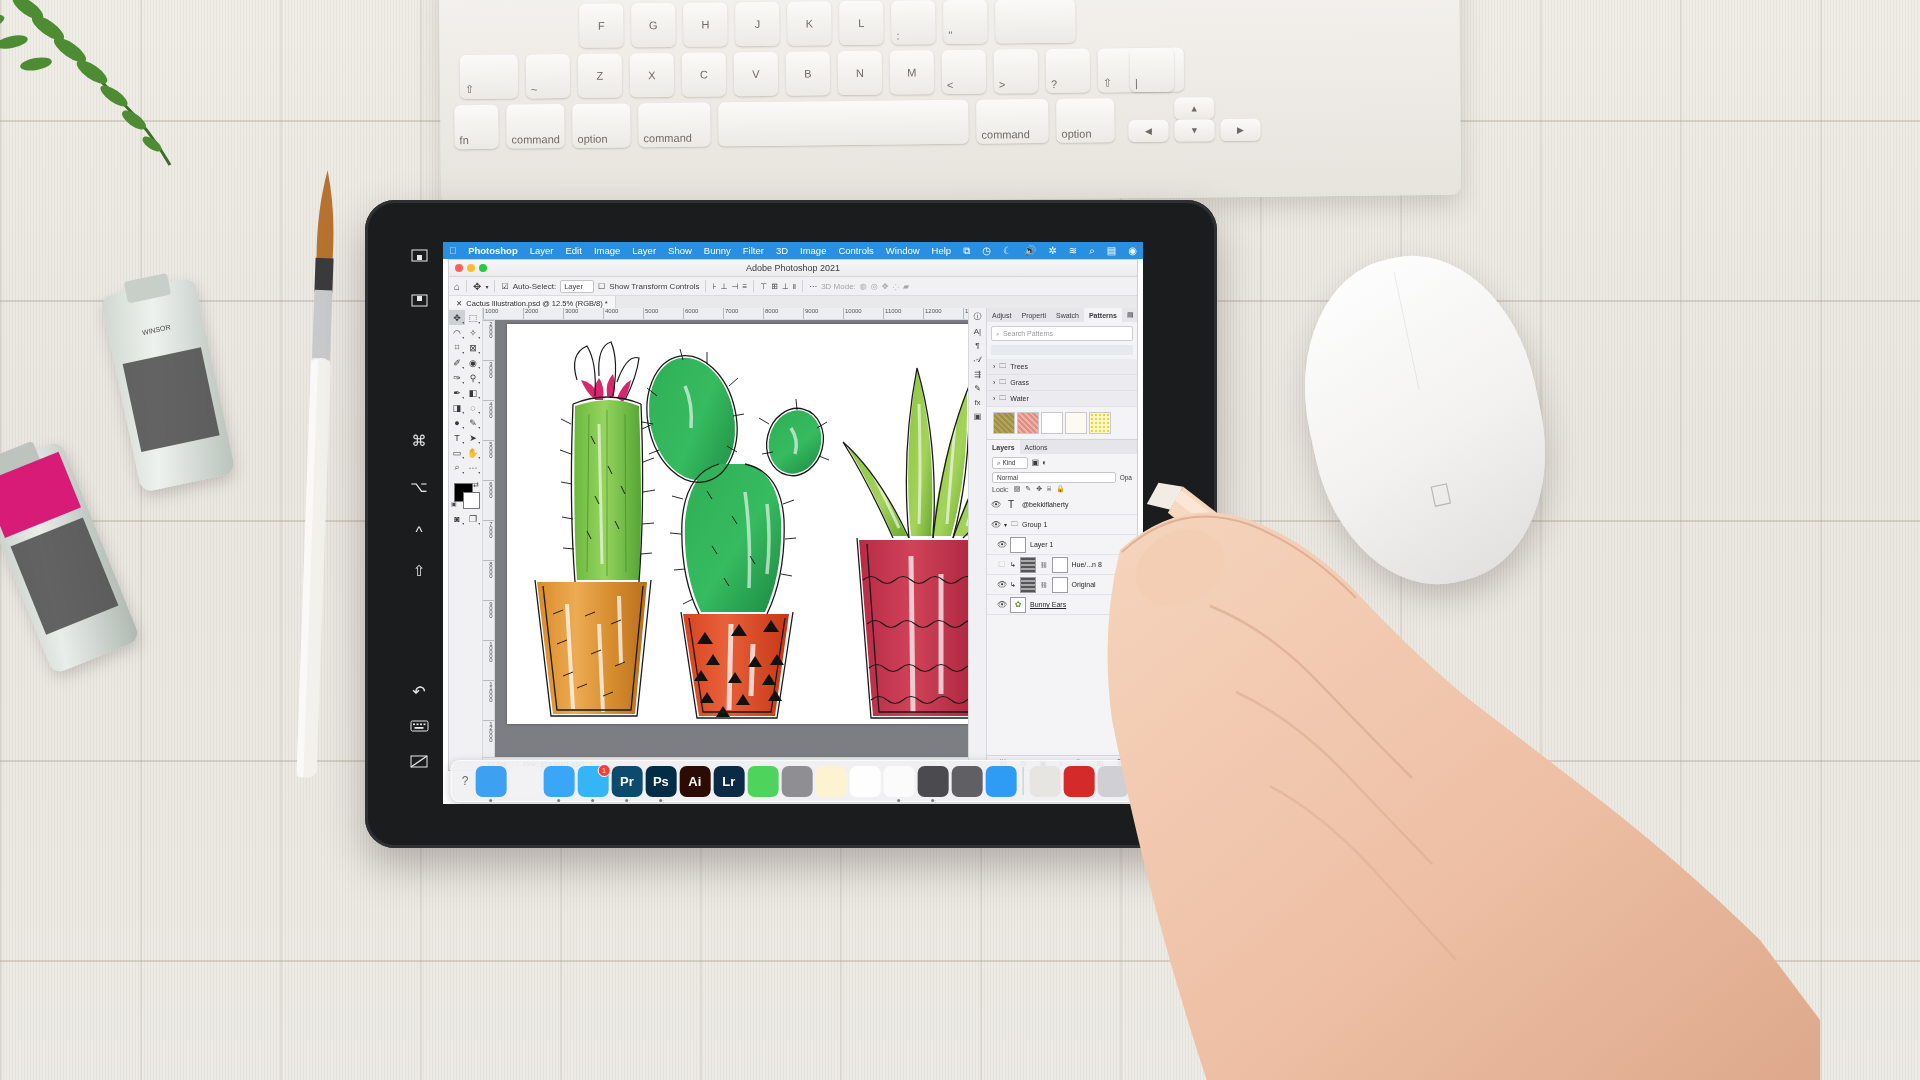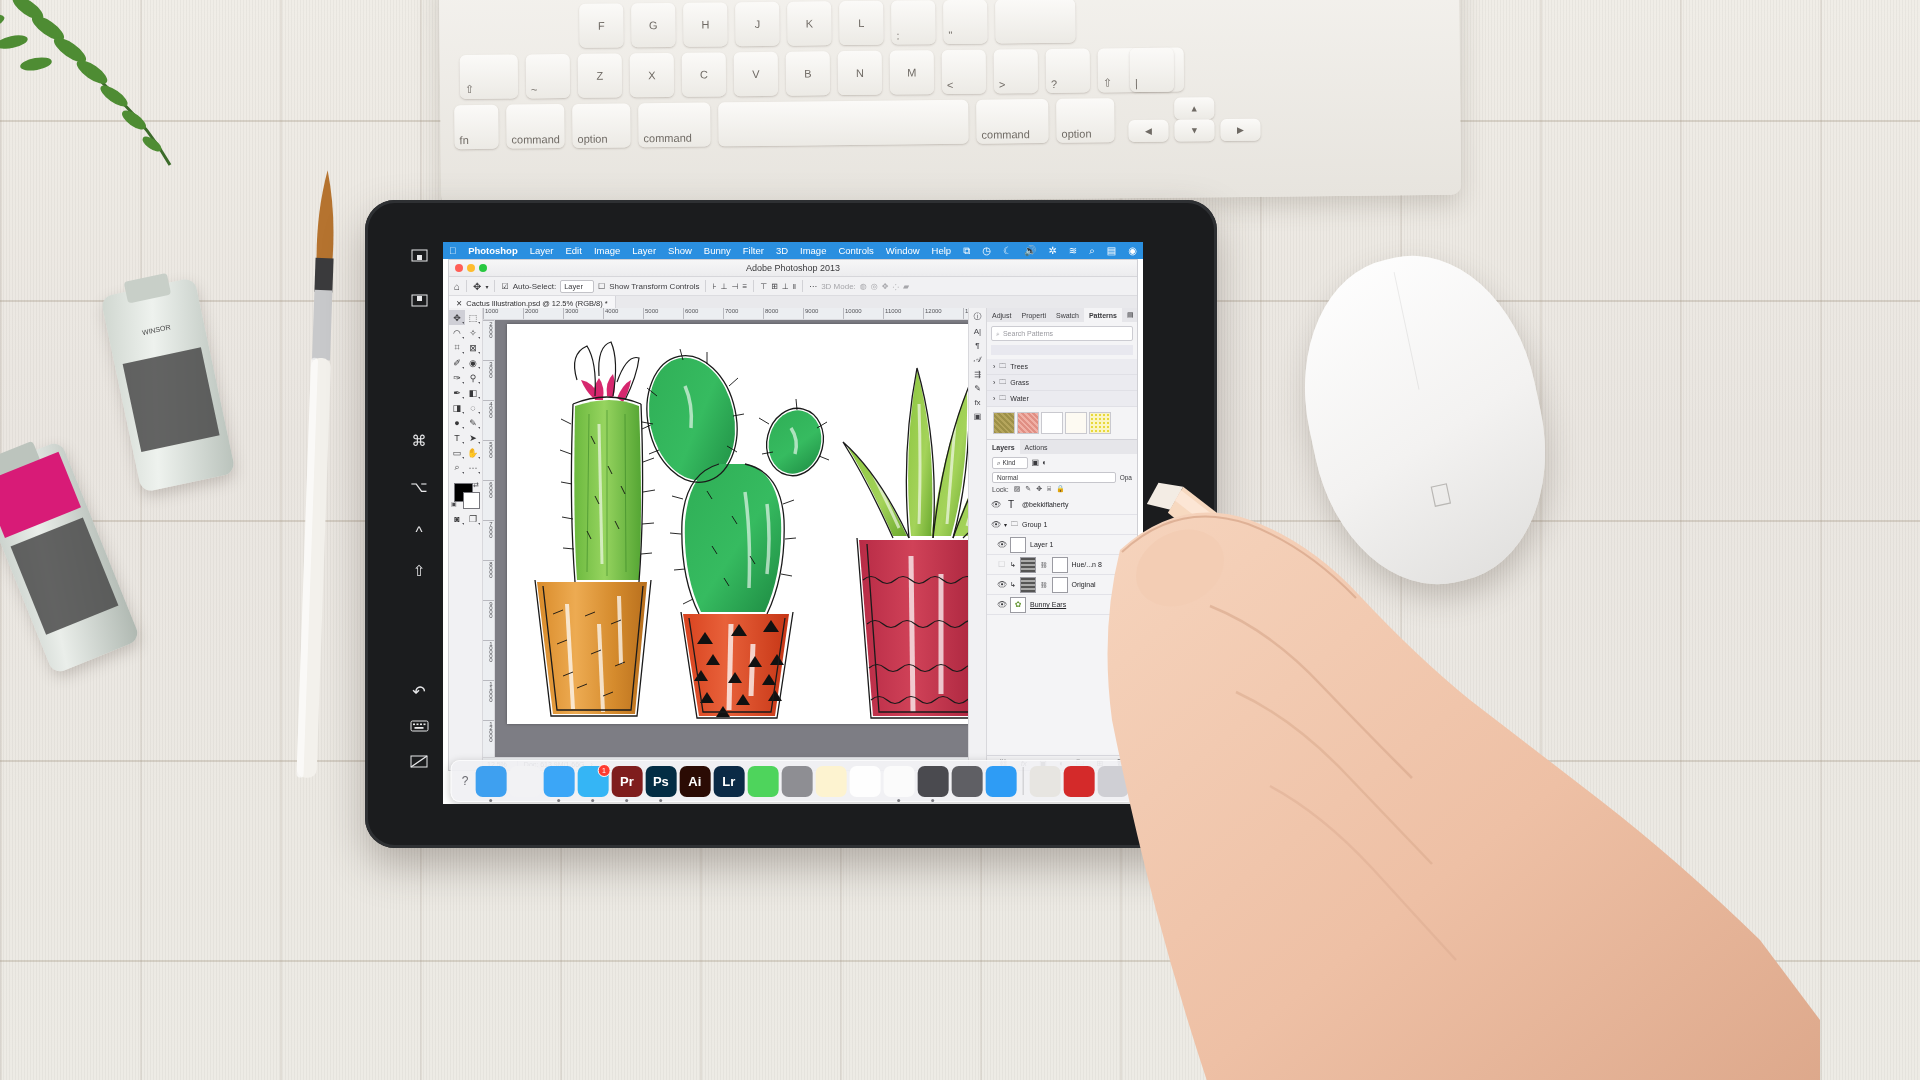--- a/index.html
+++ b/index.html
@@ -316,21 +316,21 @@
       <span class="ic">◉</span>
       <span class="clock">11:20:11</span>
     </div>
 
     <div class="pswin">
 
       <div class="titlebar">
         <span class="tl r"></span>
         <span class="tl y"></span>
         <span class="tl g"></span>
-        <span class="t">Adobe Photoshop 2013</span>
+        <span class="t">Adobe Photoshop 2021</span>
       </div>
 
       <div class="optbar">
         <span style="font-size:10px">⌂</span>
         <span class="sep"></span>
         <span style="font-size:10px">✥</span>
         <span style="font-size:6px">▾</span>
         <span class="sep"></span>
         <span style="font-size:8px">☑</span>
         <span>Auto-Select:</span>
@@ -786,21 +786,21 @@
           <span class="ddot"></span>
         </div>
         <div class="dapp" title="Launchpad" style="background: rgb(242, 242, 244);"></div>
         <div class="dapp" title="Safari" style="background: rgb(59, 166, 247);">
           <span class="ddot"></span>
         </div>
         <div class="dapp" title="Mail" style="background: rgb(53, 181, 245);">
           <span class="badge">1</span>
           <span class="ddot"></span>
         </div>
-        <div class="dapp" title="Adobe Premiere Pro" style="background: #7f1d1d;">Pr<span class="ddot"></span></div>
+        <div class="dapp" title="Adobe Premiere Pro" style="background: #0c4a6e;">Pr<span class="ddot"></span></div>
         <div class="dapp" title="Adobe Photoshop" style="background: rgb(3, 45, 68);">Ps<span class="ddot"></span></div>
         <div class="dapp" title="Adobe Illustrator" style="background: rgb(43, 11, 4);">Ai</div>
         <div class="dapp" title="Adobe Lightroom" style="background: rgb(11, 42, 70);">Lr</div>
         <div class="dapp" title="Messages" style="background: rgb(78, 212, 92);"></div>
         <div class="dapp" title="Podcasts" style="background: rgb(142, 142, 147);"></div>
         <div class="dapp" title="Notes" style="background: rgb(253, 243, 208);"></div>
         <div class="dapp" title="Sketch" style="background: rgb(254, 254, 254);"></div>
         <div class="dapp" title="Numbers" style="background: rgb(251, 251, 251);">
           <span class="ddot"></span>
         </div>

